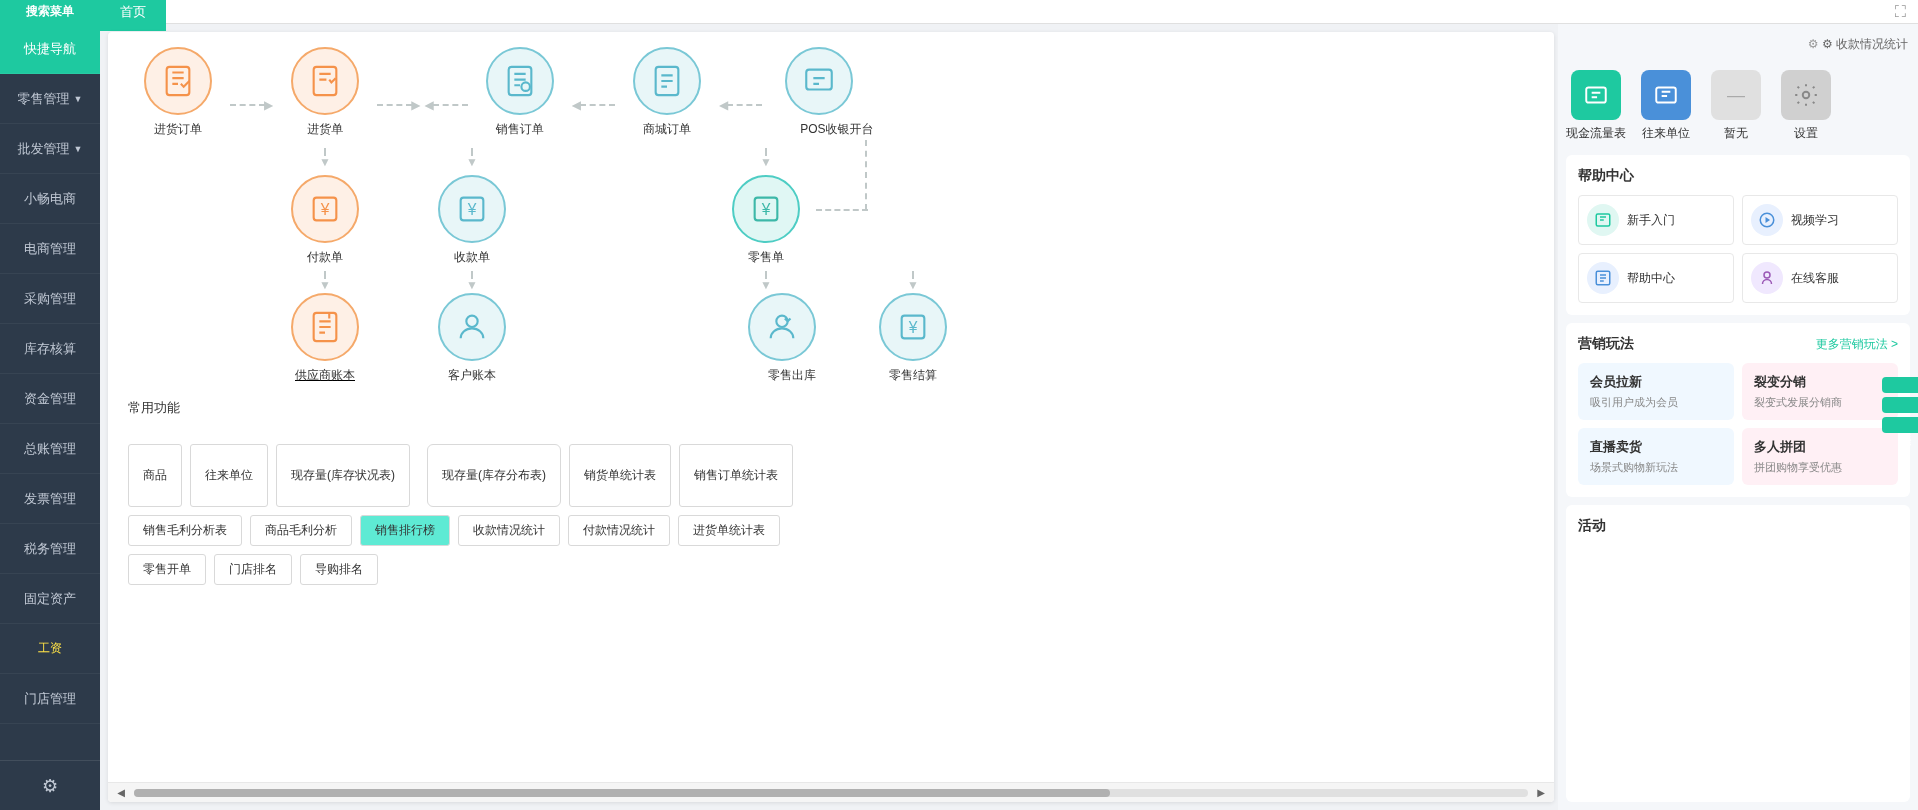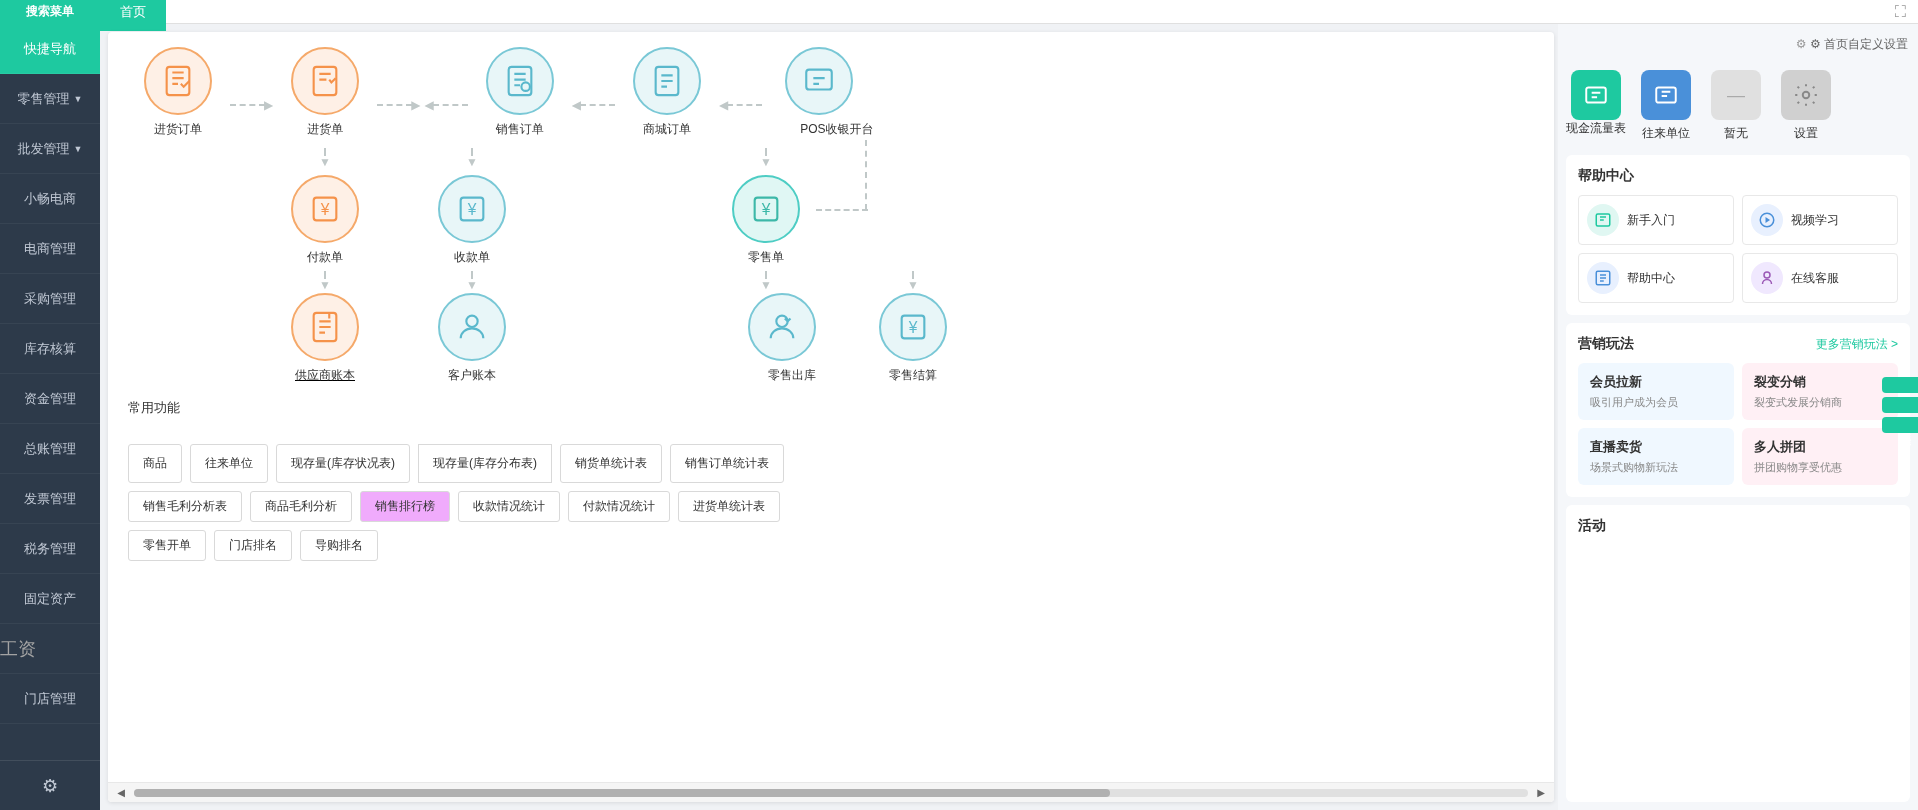--- a/index.html
+++ b/index.html
@@ -53,21 +53,21 @@
     </div>
     <div style="height:50px; display:flex; align-items:center; justify-content:center; cursor:pointer; font-size:13px; color:#c0c8d4; border-bottom:1px solid rgba(255,255,255,0.05);">
       <span>发票管理</span>
     </div>
     <div style="height:50px; display:flex; align-items:center; justify-content:center; cursor:pointer; font-size:13px; color:#c0c8d4; border-bottom:1px solid rgba(255,255,255,0.05);">
       <span>税务管理</span>
     </div>
     <div style="height:50px; display:flex; align-items:center; justify-content:center; cursor:pointer; font-size:13px; color:#c0c8d4; border-bottom:1px solid rgba(255,255,255,0.05);">
       <span>固定资产</span>
     </div>
-    <div style="height:50px; display:flex; align-items:center; cursor:pointer; font-size:18px; color:#a3a3a3; border-bottom:1px solid rgba(255,255,255,0.05);">
+    <div style="height:50px; display:flex; align-items:center; justify-content:center; cursor:pointer; font-size:12px; color:#fde047; border-bottom:1px solid rgba(255,255,255,0.05);">
       <span>工资</span>
     </div>
     <div style="height:50px; display:flex; align-items:center; justify-content:center; cursor:pointer; font-size:13px; color:#c0c8d4; border-bottom:1px solid rgba(255,255,255,0.05);">
       <span>门店管理</span>
     </div>
     <div style="flex:1;"></div>
     <div style="height:50px; display:flex; align-items:center; justify-content:center; cursor:pointer; color:#c0c8d4; border-top:1px solid rgba(255,255,255,0.1); font-size:18px;">
       <span>⚙</span>
     </div>
   </div>
@@ -339,28 +339,28 @@
         </div>
 
         <div style="margin-top:10px;">
           <div style="font-size:13px; color:#333; font-weight:500; margin-bottom:27px;">
             <span>常用功能</span>
           </div>
           <div style="display:flex; flex-wrap:wrap; gap:8px;">
             <button style="padding:6px 14px; border:1px solid #d9d9d9; background:#fff; border-radius:3px; font-size:12px; color:#333; cursor:pointer;"><span>商品</span></button>
             <button style="padding:6px 14px; border:1px solid #d9d9d9; background:#fff; border-radius:3px; font-size:12px; color:#333; cursor:pointer;"><span>往来单位</span></button>
             <button style="padding:6px 14px; border:1px solid #d9d9d9; background:#fff; border-radius:3px; font-size:12px; color:#333; cursor:pointer;"><span>现存量(库存状况表)</span></button>
-            <button style="padding:10px 14px; border:1px solid #d9d9d9; background:#fff; border-radius:0; font-size:12px; color:#333; cursor:pointer;"><span>现存量(库存分布表)</span></button>
+            <button style="padding:22px 14px; border:1px solid #d9d9d9; background:#fff; border-radius:6px; font-size:12px; color:#333; cursor:pointer;margin-left:9px;"><span>现存量(库存分布表)</span></button>
             <button style="padding:6px 14px; border:1px solid #d9d9d9; background:#fff; border-radius:3px; font-size:12px; color:#333; cursor:pointer;"><span>销货单统计表</span></button>
             <button style="padding:6px 14px; border:1px solid #d9d9d9; background:#fff; border-radius:3px; font-size:12px; color:#333; cursor:pointer;"><span>销售订单统计表</span></button>
           </div>
           <div style="display:flex; flex-wrap:wrap; gap:8px; margin-top:8px;">
             <button style="padding:6px 14px; border:1px solid #d9d9d9; background:#fff; border-radius:3px; font-size:12px; color:#333; cursor:pointer;"><span>销售毛利分析表</span></button>
             <button style="padding:6px 14px; border:1px solid #d9d9d9; background:#fff; border-radius:3px; font-size:12px; color:#333; cursor:pointer;"><span>商品毛利分析</span></button>
-            <button style="padding:6px 14px; border:1px solid #d9d9d9; background:#f0abfc; border-radius:3px; font-size:12px; color:#333; cursor:pointer;"><span>销售排行榜</span></button>
+            <button style="padding:6px 14px; border:1px solid #d9d9d9; background:#5eead4; border-radius:3px; font-size:12px; color:#333; cursor:pointer;"><span>销售排行榜</span></button>
             <button style="padding:6px 14px; border:1px solid #d9d9d9; background:#fff; border-radius:3px; font-size:12px; color:#333; cursor:pointer;"><span>收款情况统计</span></button>
             <button style="padding:6px 14px; border:1px solid #d9d9d9; background:#fff; border-radius:3px; font-size:12px; color:#333; cursor:pointer;"><span>付款情况统计</span></button>
             <button style="padding:6px 14px; border:1px solid #d9d9d9; background:#fff; border-radius:3px; font-size:12px; color:#333; cursor:pointer;"><span>进货单统计表</span></button>
           </div>
           <div style="display:flex; flex-wrap:wrap; gap:8px; margin-top:8px;">
             <button style="padding:6px 14px; border:1px solid #d9d9d9; background:#fff; border-radius:3px; font-size:12px; color:#333; cursor:pointer;"><span>零售开单</span></button>
             <button style="padding:6px 14px; border:1px solid #d9d9d9; background:#fff; border-radius:3px; font-size:12px; color:#333; cursor:pointer;"><span>门店排名</span></button>
             <button style="padding:6px 14px; border:1px solid #d9d9d9; background:#fff; border-radius:3px; font-size:12px; color:#333; cursor:pointer;"><span>导购排名</span></button>
           </div>
         </div>
@@ -372,25 +372,25 @@
           <div style="height:8px; background:#b0b0b0; border-radius:4px; width:70%;"></div>
         </div>
         <div style="width:16px; height:16px; display:flex; align-items:center; justify-content:center; cursor:pointer; color:#666; font-size:10px;">▶</div>
       </div>
     </div>
 
     <div style="width:360px; background:#f5f7fa; flex-shrink:0; overflow-y:auto; padding:8px; display:flex; flex-direction:column; gap:8px;">
 
       <div style="text-align:right; font-size:12px; color:#666; padding:4px 2px; cursor:pointer;">
         <span style="color:#999;">⚙</span>
-        <span style="color:#666;">⚙ 首页自定义设置</span>
+        <span style="color:#666;">⚙ 收款情况统计</span>
       </div>
 
       <div style="display:flex; gap:10px; padding:5px 0; flex-wrap:wrap;">
-        <div style="display:flex; flex-direction:column; align-items:center; cursor:pointer; min-width:60px;">
+        <div style="display:flex; flex-direction:column; align-items:center; gap:5px; cursor:pointer; min-width:60px;">
           <div style="width:50px; height:50px; border-radius:8px; background:#1ec9a0; display:flex; align-items:center; justify-content:center;">
             <svg width="26" height="26" viewBox="0 0 24 24" fill="none" stroke="#fff" stroke-width="1.8">
               <rect x="3" y="5" width="18" height="14" rx="2"></rect>
               <path d="M8 10h8M8 14h5"></path>
             </svg>
           </div>
           <span style="font-size:12px; color:#333;">现金流量表</span>
         </div>
         <div style="display:flex; flex-direction:column; align-items:center; gap:5px; cursor:pointer; min-width:60px;">
           <div style="width:50px; height:50px; border-radius:8px; background:#4a90d9; display:flex; align-items:center; justify-content:center;">

